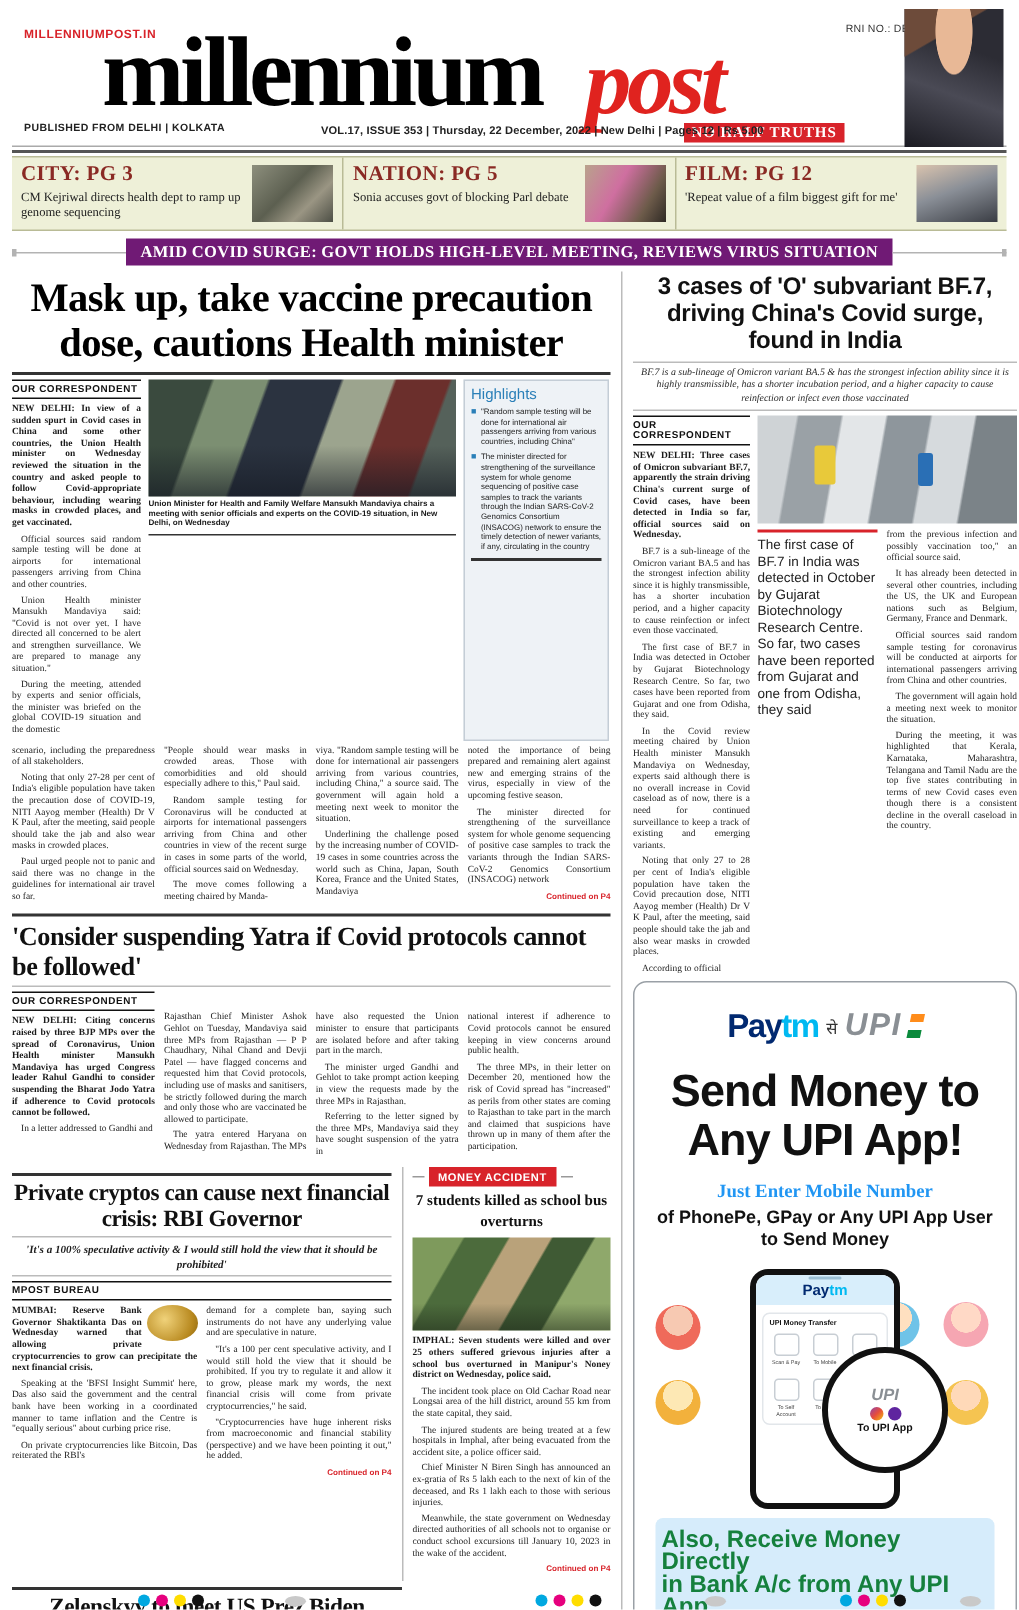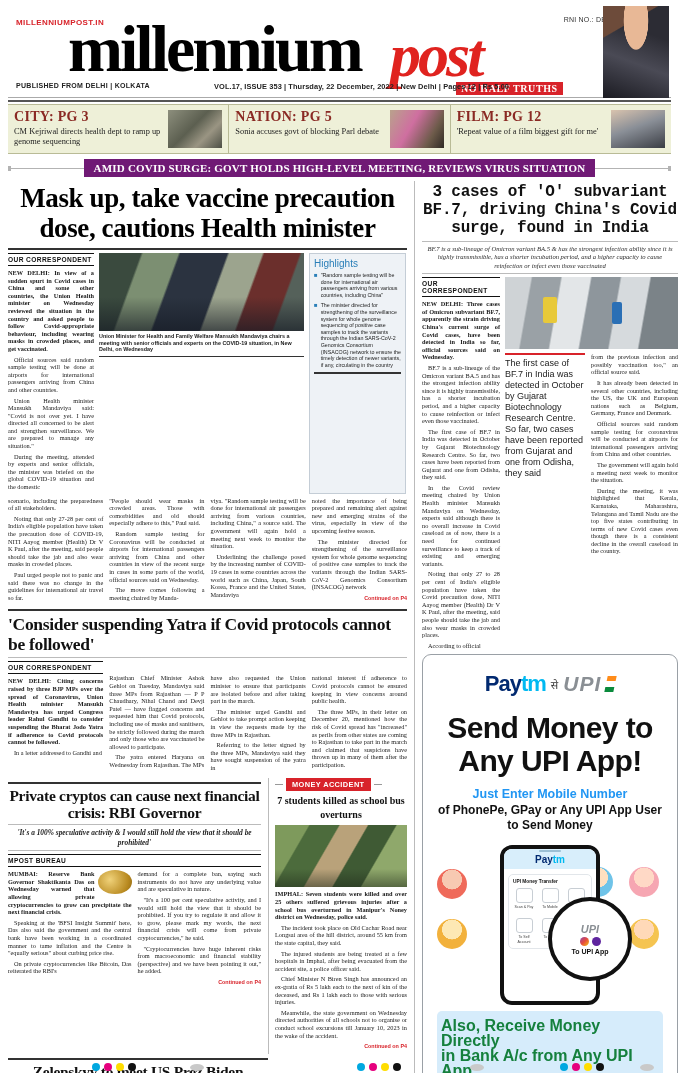--- a/index.html
+++ b/index.html
@@ -150,21 +150,21 @@
   .hl-item{display:flex;gap:3px;margin-bottom:4px;}
   .hl-bullet{color:#2a7fb8;font-size:6px;line-height:7px;}
   .hl-text{font-size:5.3px;line-height:6.6px;color:#222;font-family:"Liberation Sans",sans-serif;}
   .hl-rule{height:2px;background:#333;margin-top:2px;}
 
   .cols3{display:flex;gap:6px;margin-top:3px;}
   .cols3 > div{flex:1;}
 
   
   .r-head{
-    font-family:Liberation Mono, monospace;font-weight:bold;
+    font-family:Liberation Sans, sans-serif;font-weight:bold;
     font-size:16px;line-height:18px;text-align:center;letter-spacing:-.2px;margin:2px 0 4px;
   }
   .r-deck{
     font-family:"Liberation Serif",serif;font-style:italic;
     font-size:6.6px;line-height:8.4px;text-align:center;color:#2a2a2a;
     border-top:1px solid #bbb;border-bottom:1px solid #bbb;padding:3px 2px;margin-bottom:3px;
   }
   .r-flex{display:flex;gap:5px;}
   .r-c1{width:78px;}
   .r-photo{
@@ -247,21 +247,21 @@
   .pay-b{font-family:"Liberation Sans",sans-serif;font-weight:bold;font-size:22px;color:#00b9f1;letter-spacing:-1px;}
   .pay-se{font-family:"Liberation Sans",serif;font-size:11px;color:#333;}
   .upi-word{font-family:"Liberation Sans",sans-serif;font-weight:bold;font-style:italic;font-size:21px;color:#8a8f94;letter-spacing:1px;}
   .upi-flag{display:inline-block;width:9px;height:16px;vertical-align:-2px;
     background:linear-gradient(180deg,#ff8c1a 0 33%,#fff 33% 66%,#0a8a3c 66%);transform:skewX(-12deg);}
   .ad-h1{
     font-family:"Liberation Sans",sans-serif;font-weight:bold;
     font-size:30px;line-height:33px;text-align:center;color:#111;margin-top:14px;letter-spacing:-.6px;
   }
   .ad-sub1{
-    font-family:Liberation Sans, sans-serif;font-weight:bold;
+    font-family:Liberation Serif, serif;font-weight:bold;
     font-size:12.5px;text-align:center;color:#2196f3;margin-top:10px;
   }
   .ad-sub2{
     font-family:"Liberation Sans",sans-serif;font-weight:bold;
     font-size:12px;line-height:15px;text-align:center;color:#111;margin-top:2px;
   }
   .phone-area{position:relative;height:160px;margin-top:8px;}
   .phone{
     position:absolute;left:50%;transform:translateX(-50%);top:4px;
     width:92px;height:152px;border:4px solid #111;border-radius:12px;background:#fff;overflow:hidden;

